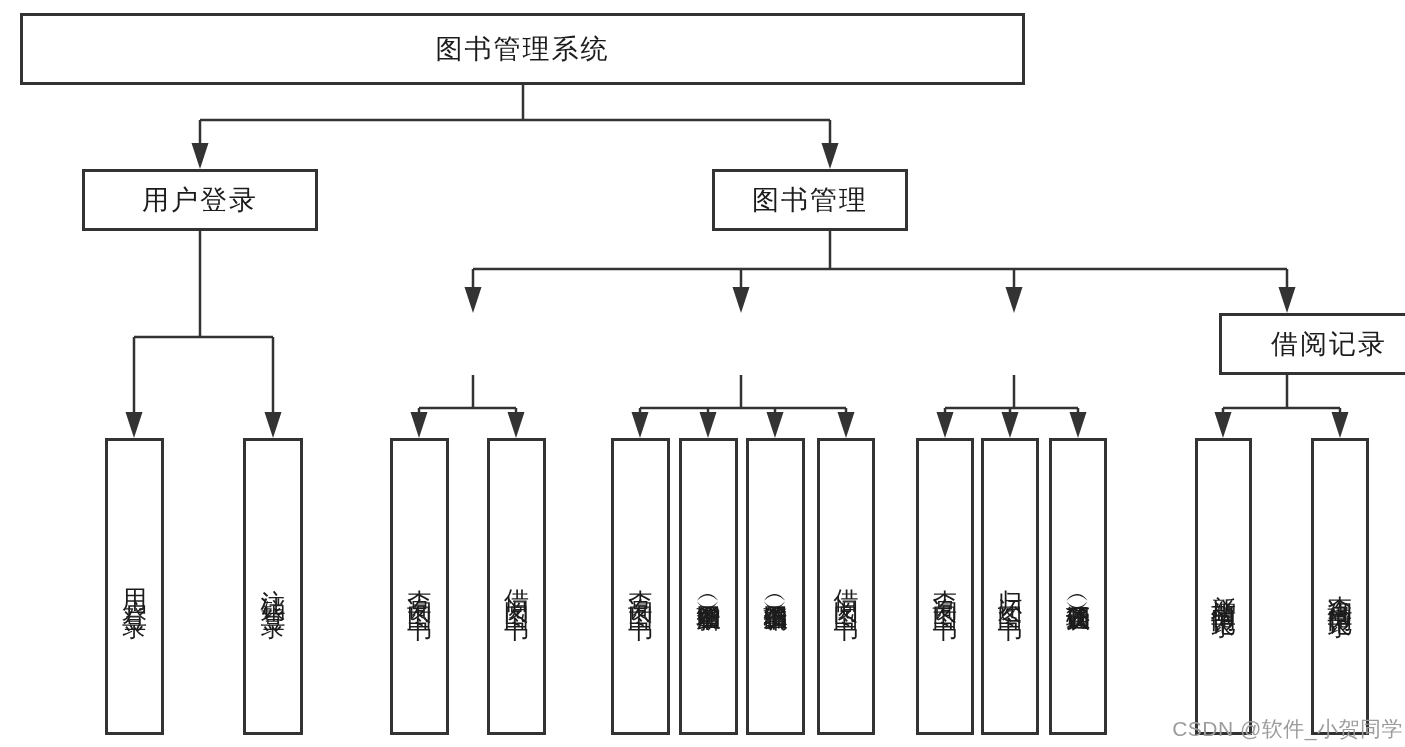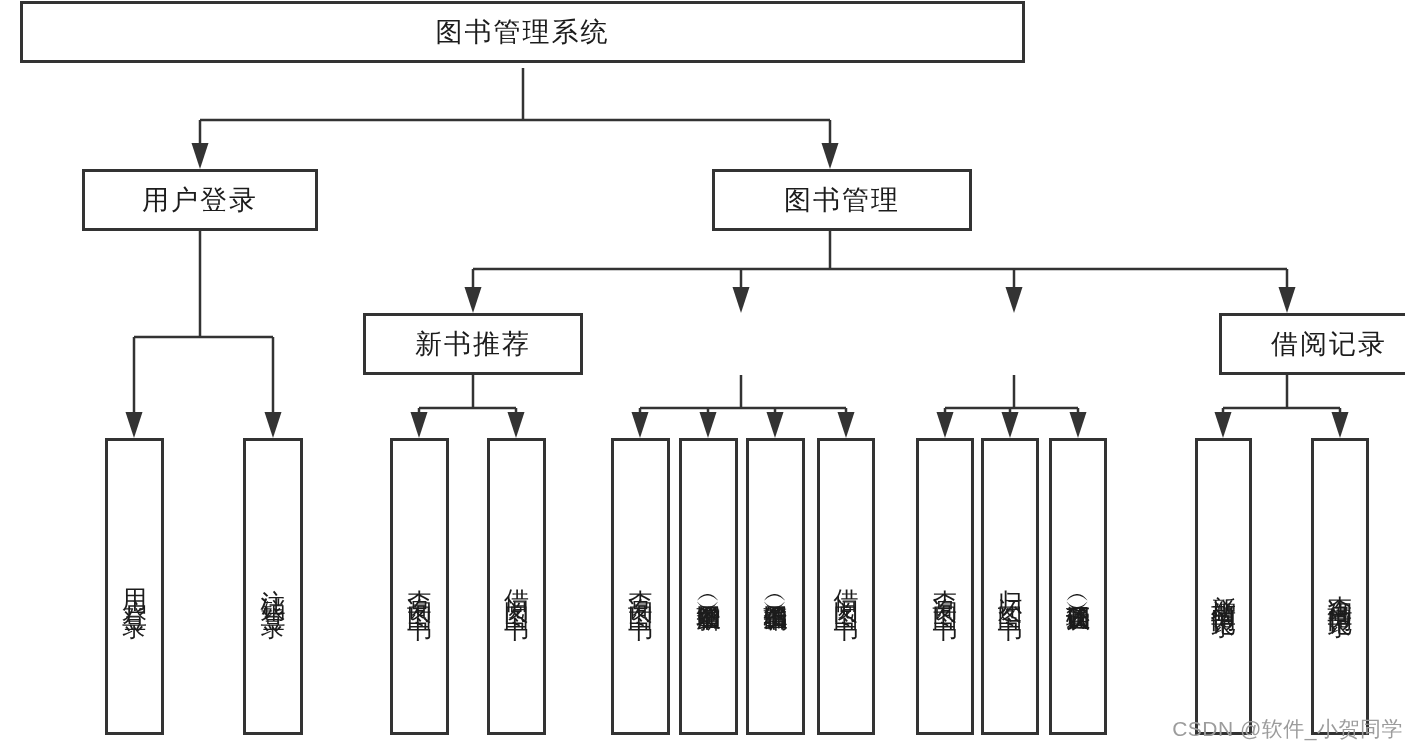--- a/index.html
+++ b/index.html
@@ -132,34 +132,31 @@
     <polygon class="ahead" points="1069.5,412 1086.5,412 1078,438"></polygon>
 
     <line class="cline" x1="1287" y1="375" x2="1287" y2="408"></line>
     <line class="cline" x1="1223" y1="408" x2="1340" y2="408"></line>
     <line class="cline" x1="1223" y1="408" x2="1223" y2="420"></line>
     <polygon class="ahead" points="1214.5,412 1231.5,412 1223,438"></polygon>
     <line class="cline" x1="1340" y1="408" x2="1340" y2="420"></line>
     <polygon class="ahead" points="1331.5,412 1348.5,412 1340,438"></polygon>
   </svg>
 
-  <div class="node hnode" style="left:20px; top:1px; width:1005px; height:62px;">
+  <div class="node hnode" style="left:20px; top:13px; width:1005px; height:72px;">
     <span>图书管理系统</span>
   </div>
 
   <div class="node hnode" style="left:82px; top:169px; width:236px; height:62px;">
     <span>用户登录</span>
   </div>
-  <div class="node hnode" style="left:712px; top:169px; width:260px; height:62px;">
+  <div class="node hnode" style="left:712px; top:169px; width:196px; height:62px;">
     <span>图书管理</span>
   </div>
 
-  <div class="node hnode" style="left:363px; top:313px; width:220px; height:62px;">
-    <span>新书推荐</span>
-  </div>
   <div class="node hnode" style="left:1219px; top:313px; width:220px; height:62px;">
     <span>借阅记录</span>
   </div>
 
   <div class="node leaf lf4" style="left:105px; top:438px; width:59px; height:297px;">
     <span class="vtext">用户登录</span>
   </div>
   <div class="node leaf lf4" style="left:243px; top:438px; width:60px; height:297px;">
     <span class="vtext">注销登录</span>
   </div>

